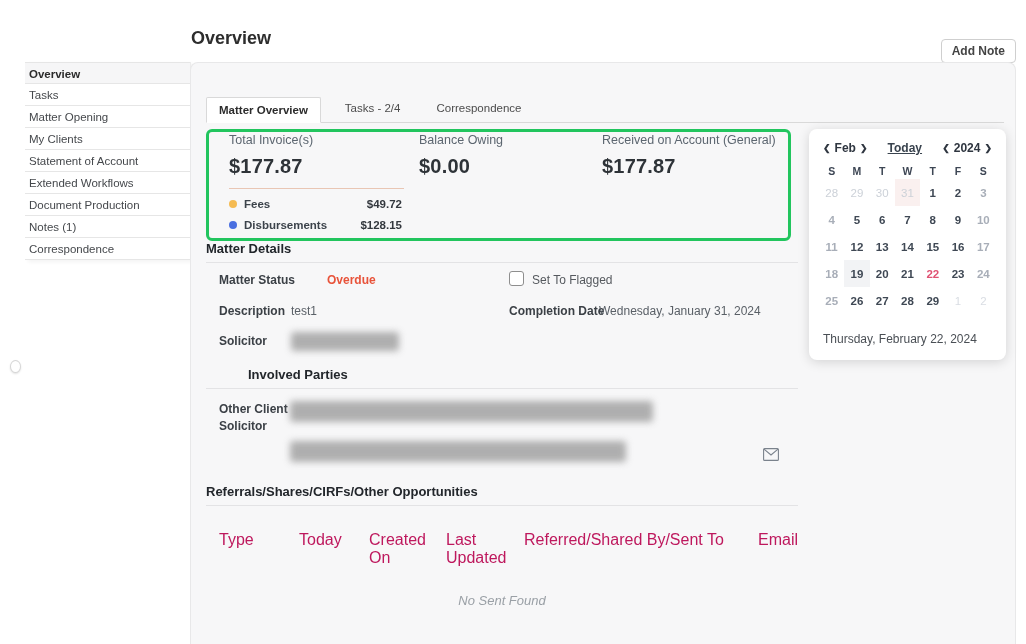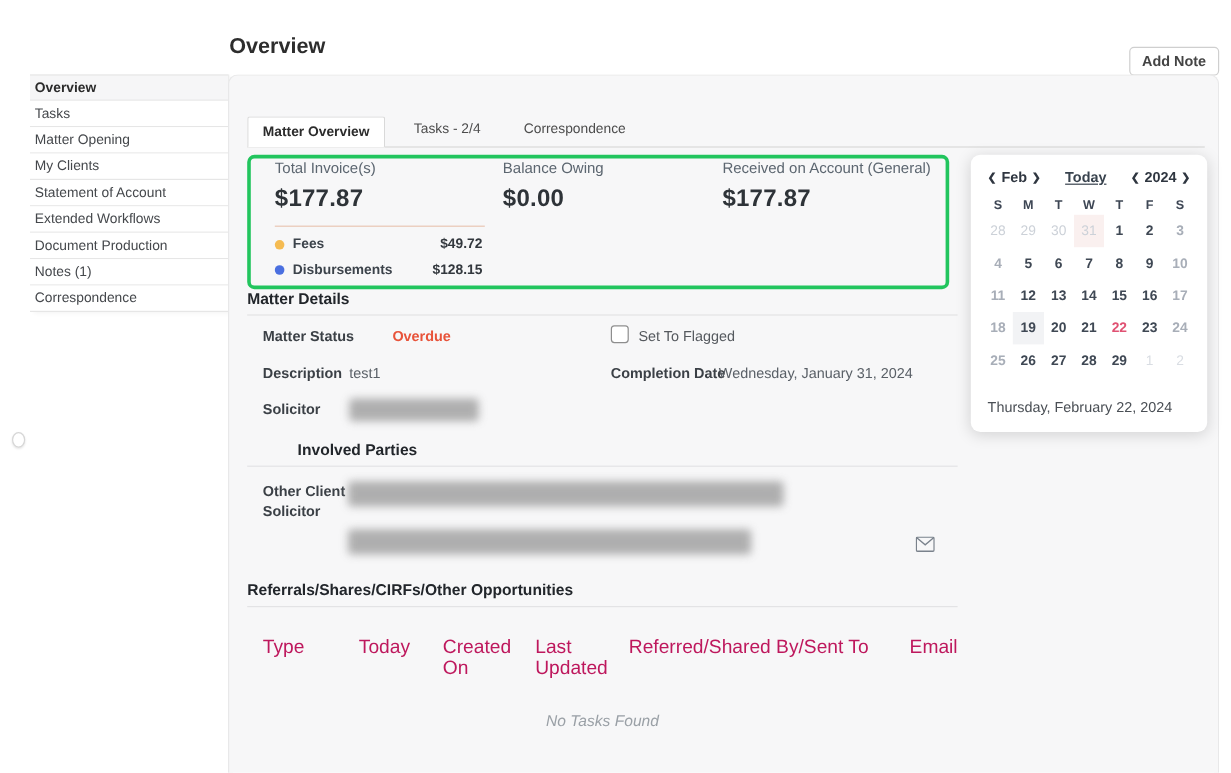--- a/index.html
+++ b/index.html
@@ -241,21 +241,21 @@
 
     <div class="ref-header">
         <span class="ref-col">Type</span>
         <span class="ref-col">Today</span>
         <span class="ref-col">Created On</span>
         <span class="ref-col">Last Updated</span>
         <span class="ref-col">Referred/Shared By/Sent To</span>
         <span class="ref-col">Email</span>
       </div>
 
-    <div class="empty-text">No Tasks Found</div>
+    <div class="empty-text">No Sent Found</div>
   </div>
 
   <div class="calendar">
     <div class="cal-header">
       <div class="cal-nav">
         <span class="cal-chevron">❮</span>
         <span>Feb</span>
         <span class="cal-chevron">❯</span>
       </div>
       <span class="cal-today">Today</span>

